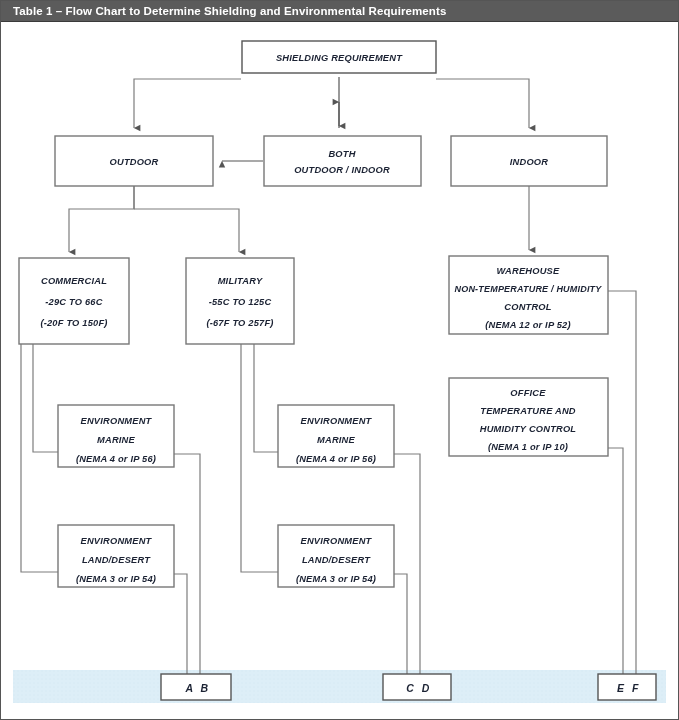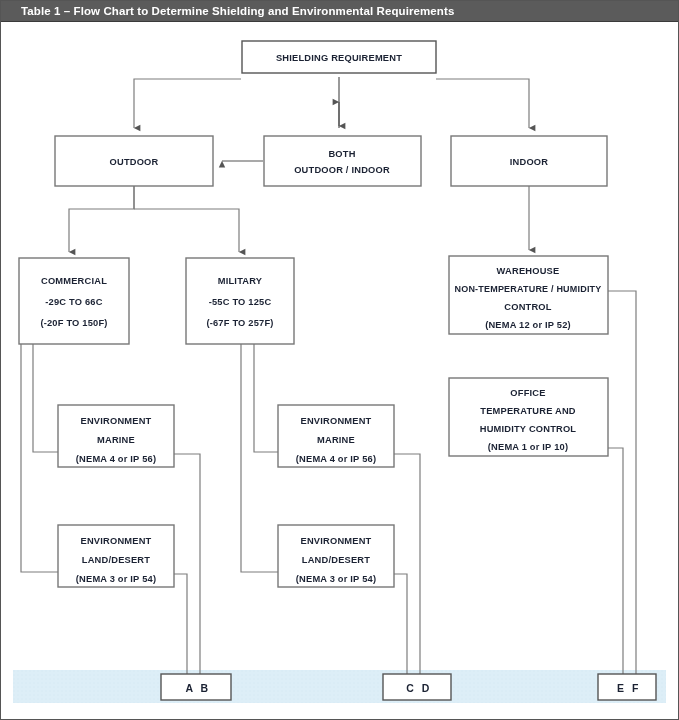--- a/index.html
+++ b/index.html
@@ -22,33 +22,34 @@
     position:absolute;
     left:1px; top:1px;
     width:677px;
     height:21px;
     background:#5b5b5b;
     box-sizing:border-box;
     border-bottom:1px solid #3a3a3a;
   }
   #title-text{
     position:absolute;
-    left:20px; top:4px;
+    left:12px; top:4px;
     color:#ffffff;
     font-size:11.5px;
     font-weight:bold;
     letter-spacing:.1px;
     white-space:nowrap;
     font-family:"Liberation Sans",sans-serif;
   }
   #canvas{
     position:absolute;
     left:1px; top:22px;
     width:677px;
     height:697px;
+    font-style:italic;
   }
   svg{display:block;}
   .nodebox{fill:#ffffff;stroke:#777777;stroke-width:1.4;}
   .nodebox-dark{fill:#ffffff;stroke:#555555;stroke-width:1.4;}
   .conn{fill:none;stroke:#7d7d7d;stroke-width:1.2;}
   .conn-dark{fill:none;stroke:#555555;stroke-width:1.2;}
   .nodetext{
     font-family:"Liberation Sans",sans-serif;
     font-size:9.3px;
     font-weight:bold;

